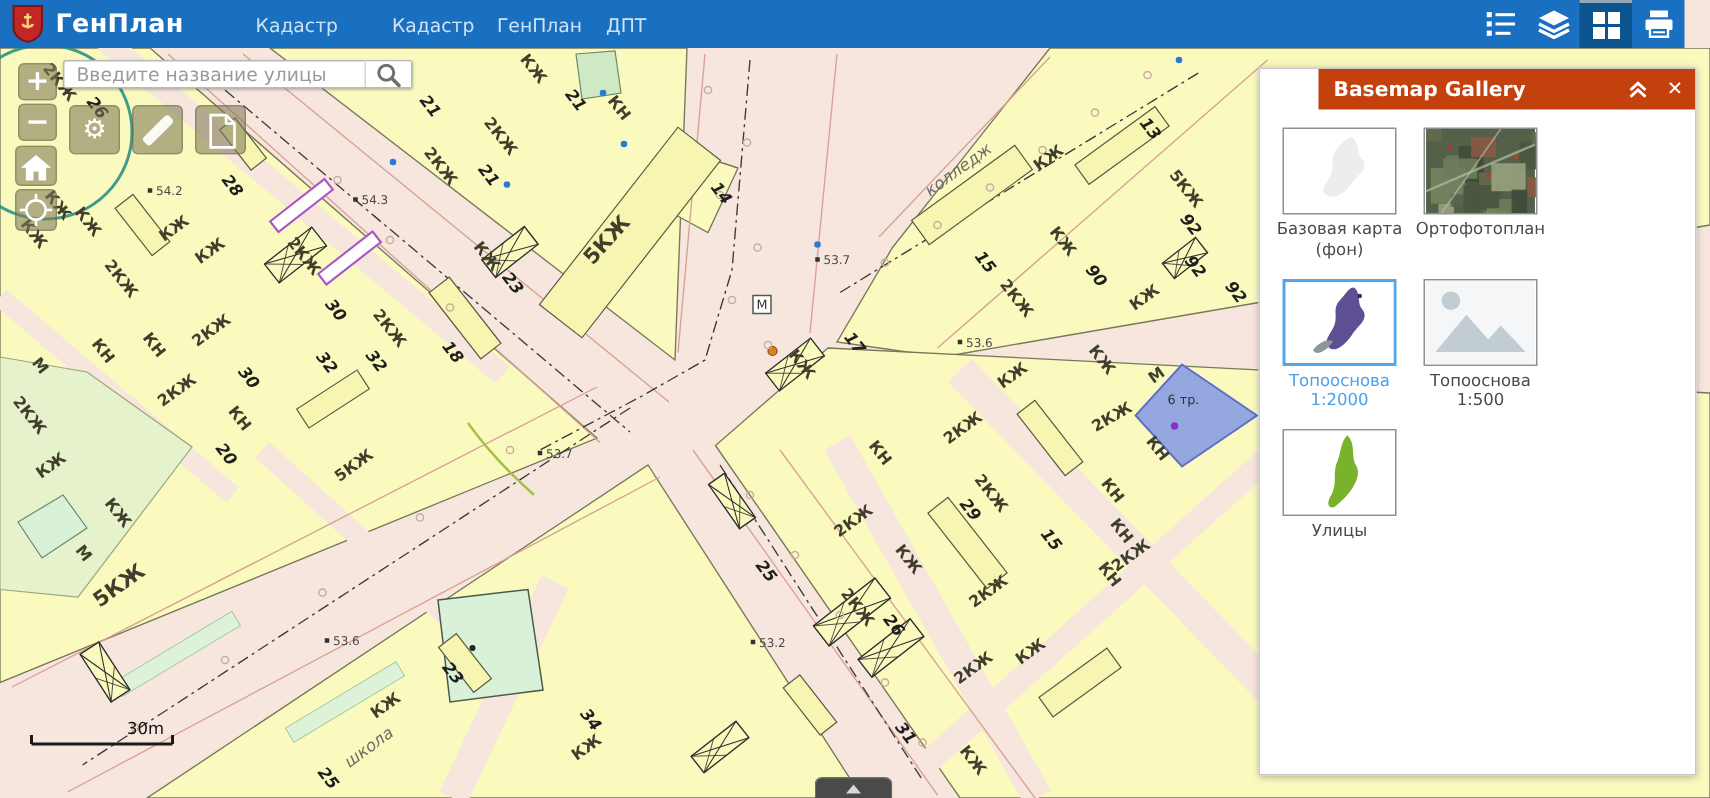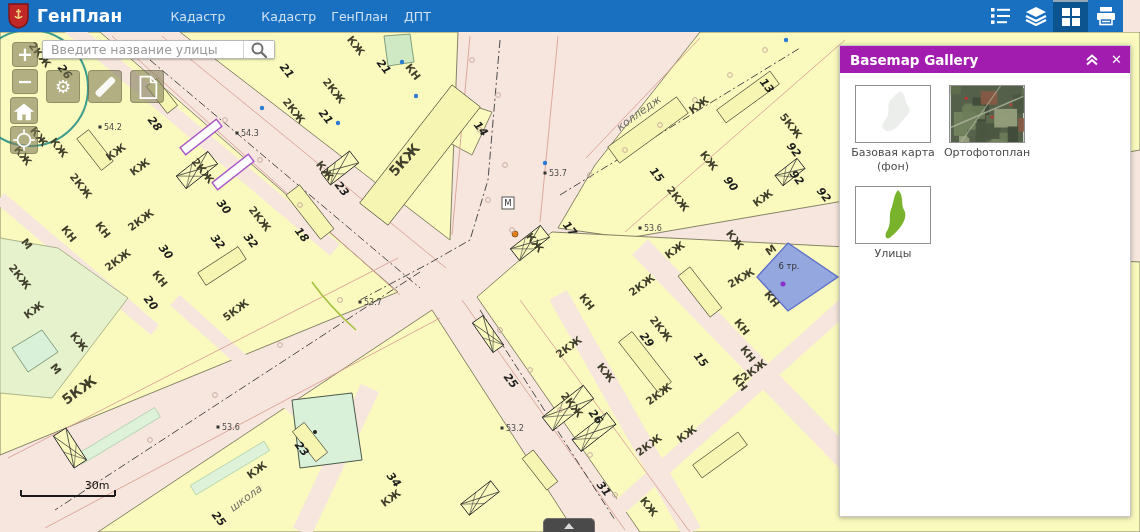--- a/index.html
+++ b/index.html
@@ -34,21 +34,21 @@
   .tool3{left:130px;top:70px;width:34px;height:33px;}
   .zin{left:12px;top:42px;width:26px;height:25px;font-size:19px;font-weight:bold;line-height:1;}
   .zout{left:12px;top:69px;width:26px;height:25px;font-size:19px;font-weight:bold;line-height:1;}
   .homeb{left:10px;top:97px;width:28px;height:27px;}
   .locb{left:10px;top:126px;width:28px;height:28px;}
 
   .bottom-toggle{position:absolute;left:543px;top:518px;width:52px;height:14px;background:#4a4a4a;border:1px solid #6d6d6d;border-bottom:none;border-radius:5px 5px 0 0;display:flex;align-items:center;justify-content:center;cursor:pointer;z-index:20;}
 
   
   .panel{position:absolute;top:45px;right:9px;width:292px;height:472px;background:#fff;border:1px solid #c8c8c8;box-shadow:0 1px 5px rgba(0,0,0,.3);z-index:40;display:flex;flex-direction:column;}
-  .panel-hdr{height:27px;background:#a21caf;color:#fff;display:flex;align-items:center;padding:0 8px 0 10px;flex:0 0 auto;}
+  .panel-hdr{height:27px;background:#c2410c;color:#fff;display:flex;align-items:center;padding:0 8px 0 10px;flex:0 0 auto;margin-left:39px;}
   .panel-title{font-size:13.5px;font-weight:bold;}
   .panel-hicons{margin-left:auto;display:flex;align-items:center;gap:12px;}
   .picon{cursor:pointer;display:flex;align-items:center;color:#fff;font-size:13px;font-weight:bold;}
   .panel-body{flex:1;overflow:auto;padding:10px 6px;}
   .gal{display:flex;flex-wrap:wrap;}
   .gal-item{width:92px;margin:2px 1px 10px;display:flex;flex-direction:column;align-items:center;cursor:pointer;}
   .thumb{width:76px;height:58px;border:1px solid #8f8f8f;background:#fff;overflow:hidden;}
   .thumb svg{display:block;}
   .gal-item.sel .thumb{border:2px solid #55a5e8;}
   .gal-label{margin-top:3px;font-size:11px;line-height:1.25;color:#4a4a4a;text-align:center;}
@@ -516,20 +516,41 @@
                 <rect x="37" y="53" width="16" height="23" fill="#76855f" opacity=".9"></rect>
                 <line x1="0" y1="40" x2="70" y2="10" stroke="#b9bfa8" stroke-width="1.5" opacity=".7"></line>
                 <line x1="10" y1="54" x2="48" y2="0" stroke="#b9bfa8" stroke-width="1.2" opacity=".6"></line>
                 <circle cx="15" cy="12" r="1.6" fill="#b33"></circle>
                 <circle cx="40" cy="30" r="1.5" fill="#b33"></circle>
                 <circle cx="58" cy="18" r="1.5" fill="#a43"></circle>
               </svg>
             </div>
             <div class="gal-label">Ортофотоплан</div>
           </div>
+          <div class="gal-item sel">
+            <div class="thumb">
+              <svg width="74" height="56" viewBox="0 0 70 54">
+                <rect width="70" height="54" fill="#fff"></rect>
+                <path d="M44,4 C48,8 45,14 49,18 C53,24 46,28 42,34 C38,40 31,46 27,42 C23,38 29,33 31,27 C33,21 29,17 35,11 C38,8 41,2 44,4 Z" fill="#5d4f91"></path>
+                <path d="M30,38 C26,44 20,48 17,44 C19,40 26,36 30,38 Z" fill="#8f969b"></path>
+                <circle cx="47" cy="9" r="1.5" fill="#3a2e6e"></circle>
+              </svg>
+            </div>
+            <div class="gal-label">Топооснова 1:2000</div>
+          </div>
+          <div class="gal-item">
+            <div class="thumb">
+              <svg width="74" height="56" viewBox="0 0 70 54">
+                <rect width="70" height="54" fill="#f4f6f7"></rect>
+                <circle cx="16" cy="13" r="6" fill="#c2ccd3"></circle>
+                <polygon points="6,46 26,22 40,38 48,29 64,46" fill="#c2ccd3"></polygon>
+              </svg>
+            </div>
+            <div class="gal-label">Топооснова 1:500</div>
+          </div>
           <div class="gal-item">
             <div class="thumb">
               <svg width="74" height="56" viewBox="0 0 70 54">
                 <rect width="70" height="54" fill="#fff"></rect>
                 <path d="M40,3 C46,9 42,17 46,23 C50,31 40,43 32,49 C28,51 26,47 30,41 C34,33 30,27 34,19 C36,13 36,7 40,3 Z" fill="#79b32b"></path>
               </svg>
             </div>
             <div class="gal-label">Улицы</div>
           </div>
         </div>

